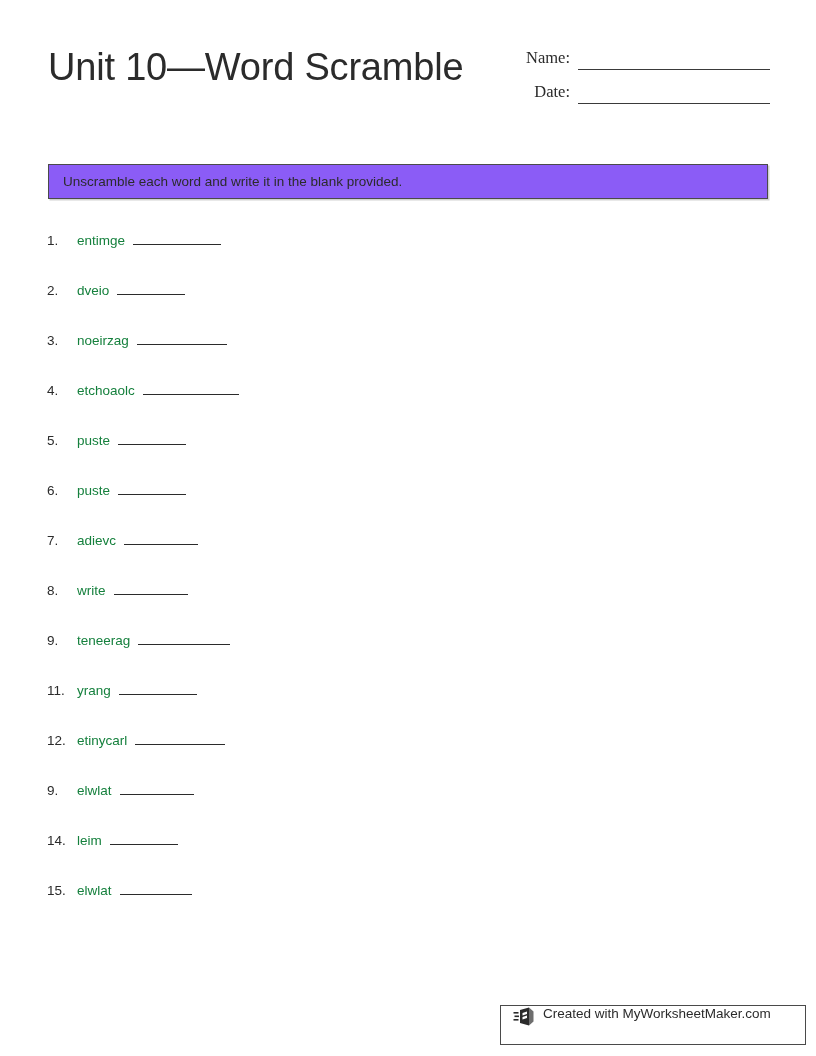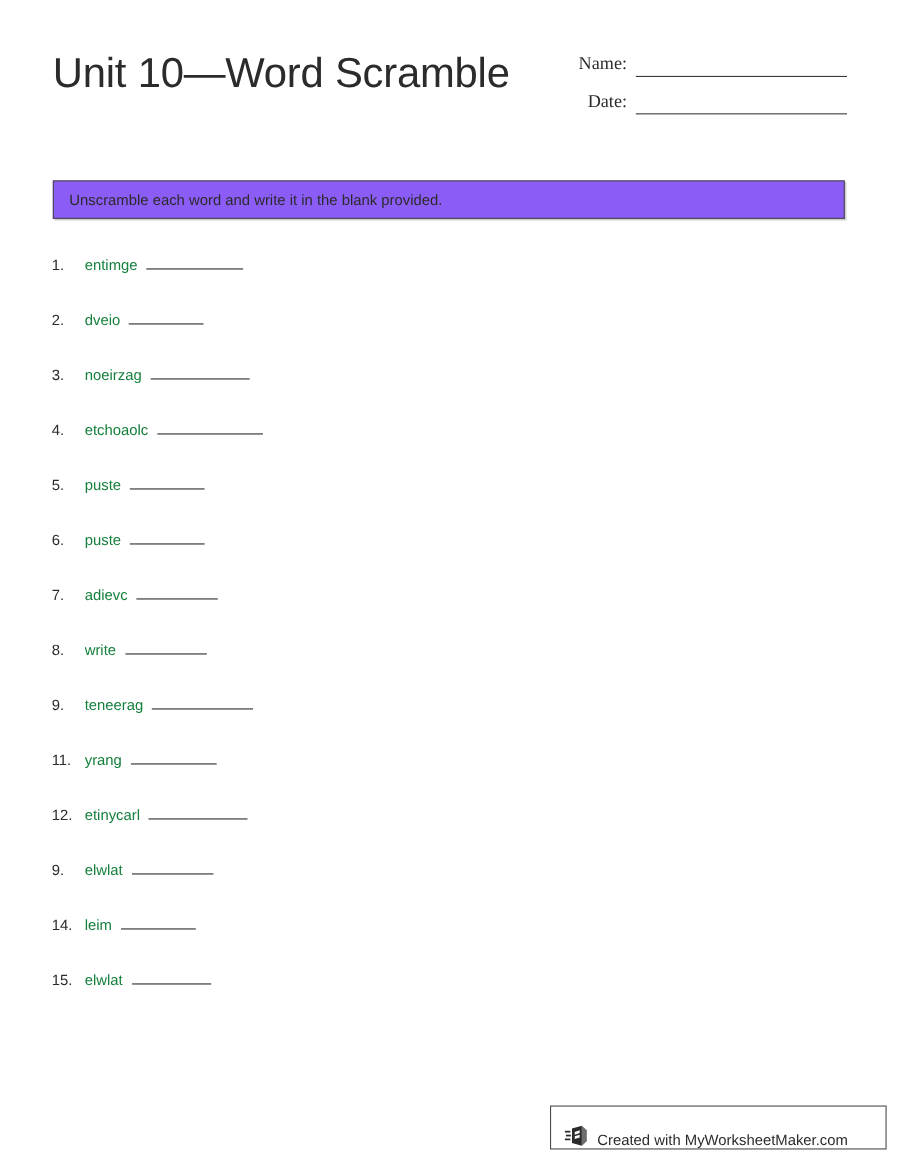--- a/index.html
+++ b/index.html
@@ -123,21 +123,21 @@
   .footer-badge {
     position: absolute;
     left: 500px;
     top: 1005px;
     width: 306px;
     height: 40px;
     border: 1px solid #4a4a4a;
     background: #ffffff;
     box-sizing: border-box;
     display: flex;
-    align-items: flex-end;
+    align-items: flex-start;
     padding-left: 12px;
   }
   .badge-icon {
     width: 22px;
     height: 22px;
     flex: 0 0 22px;
     margin-right: 8px;
     display: block;
   }
   .badge-text {

